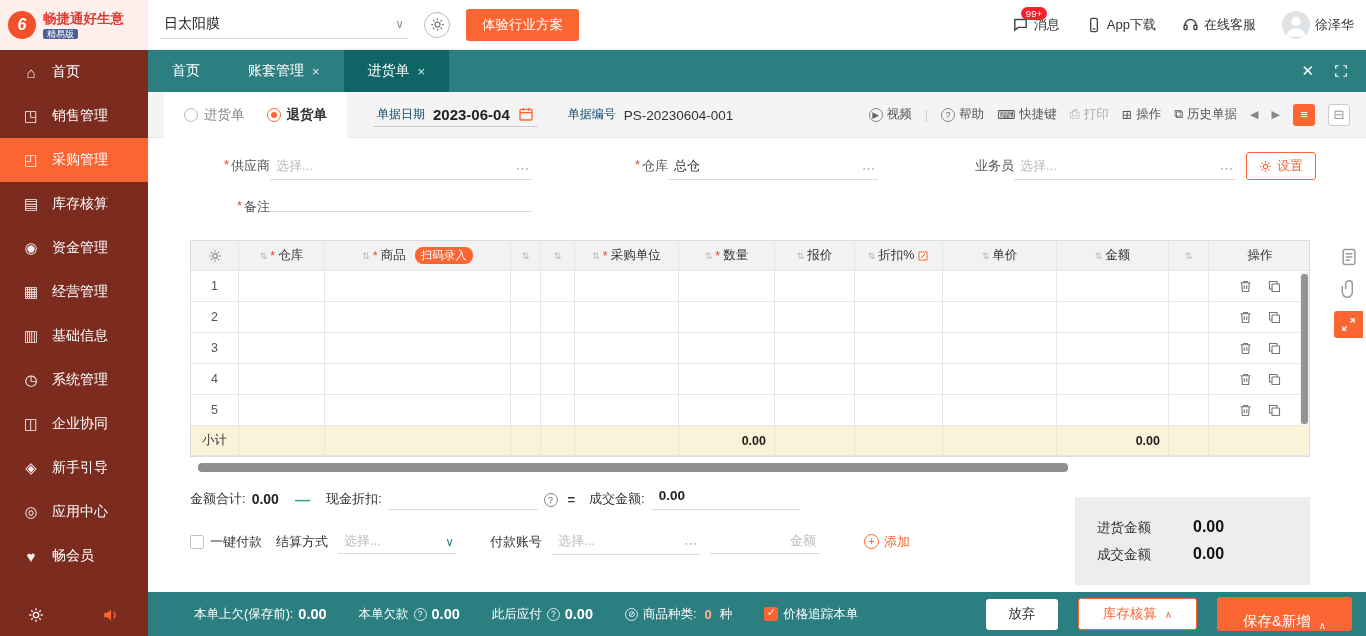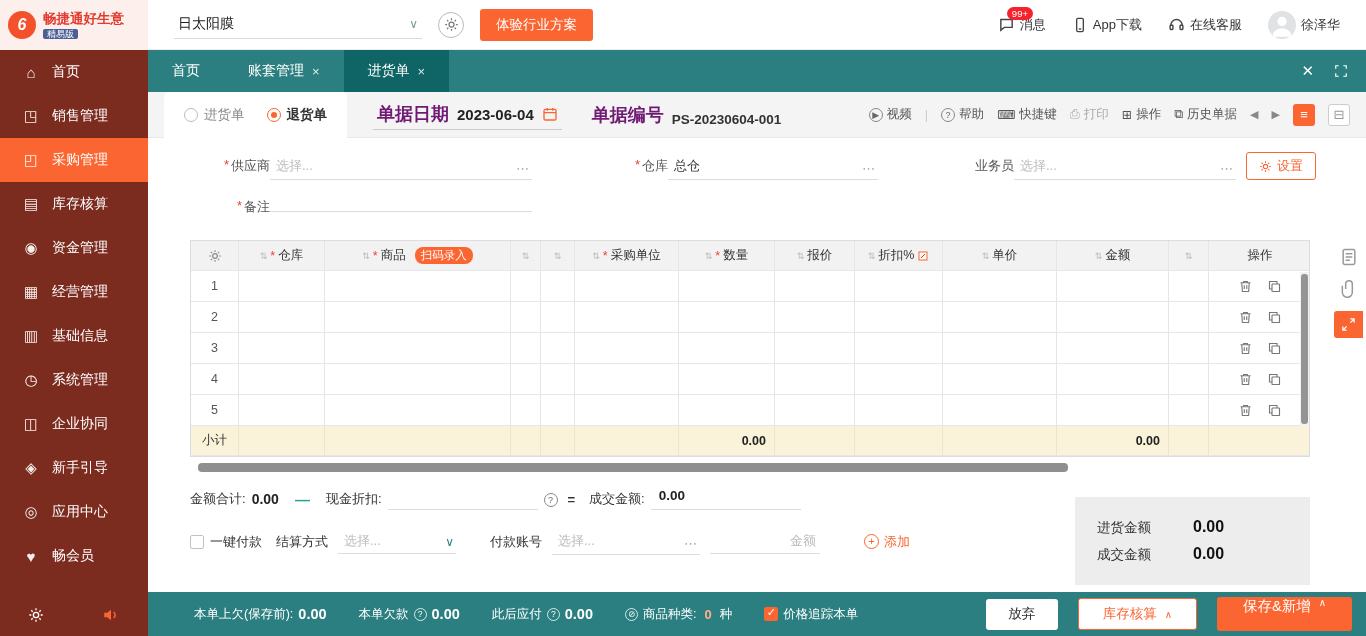--- a/index.html
+++ b/index.html
@@ -8,21 +8,21 @@
   .app{width:1366px;height:636px;display:flex;flex-direction:column;}
 
   
   .topbar{height:50px;display:flex;flex:0 0 50px;}
   .logo-area{width:148px;background:#fdf0ec;display:flex;align-items:center;gap:7px;padding:0 8px;}
   .logo-mark{width:28px;height:28px;border-radius:50%;background:#f3502c;color:#fff;font-weight:bold;
     font-style:italic;display:flex;align-items:center;justify-content:center;font-size:16px;flex:0 0 28px;}
   .brand-col{display:flex;flex-direction:column;line-height:1.15;}
   .brand{color:#e13b30;font-weight:bold;font-size:13.5px;white-space:nowrap;}
   .brand-badge{font-size:9px;color:#fff;background:#4a5f96;border-radius:2px;padding:0 4px;align-self:flex-start;margin-top:2px;}
-  .header-main{flex:1;background:#fff;border-bottom:1px solid #ececec;display:flex;align-items:center;padding:0 26px;gap:16px;}
+  .header-main{flex:1;background:#fff;border-bottom:1px solid #ececec;display:flex;align-items:center;padding:0 12px;gap:16px;}
   .company-select{width:248px;display:flex;justify-content:space-between;align-items:center;
     border-bottom:1px solid #d9d9d9;padding:5px 4px;font-size:14px;color:#222;cursor:pointer;}
   .chev{color:#7a9a9a;font-size:12px;}
   .hdr-gear{width:26px;height:26px;border:1px solid #bbb;border-radius:50%;display:flex;align-items:center;justify-content:center;cursor:pointer;}
   .trial-btn{background:#fb6531;color:#fff;border:none;border-radius:3px;padding:7px 16px;font-size:13.5px;cursor:pointer;}
   .hdr-right{margin-left:auto;display:flex;align-items:center;gap:26px;}
   .hdr-item{display:flex;align-items:center;gap:5px;color:#333;cursor:pointer;position:relative;font-size:13px;}
   .msg-badge{position:absolute;top:-9px;left:9px;background:#f5222d;color:#fff;font-size:9.5px;
     border-radius:8px;padding:1px 5px;line-height:1.2;}
   .avatar{width:28px;height:28px;border-radius:50%;background:#dfe3e6;display:flex;align-items:center;justify-content:center;overflow:hidden;}
@@ -50,24 +50,24 @@
   .content{flex:1;background:#fff;position:relative;overflow:hidden;}
 
   .doc-toolbar{height:46px;background:#f4f4f4;border-bottom:1px solid #e9e9e9;display:flex;align-items:center;padding:0 16px;}
   .radio-seg{background:#fff;height:46px;display:flex;align-items:center;gap:22px;padding:0 20px;border-radius:5px 5px 0 0;}
   .radio{display:flex;align-items:center;gap:6px;cursor:pointer;font-size:13.5px;color:#888;}
   .radio.sel{color:#333;font-weight:bold;}
   .rdot{width:14px;height:14px;border-radius:50%;border:1px solid #bbb;background:#fff;display:inline-block;position:relative;}
   .radio.sel .rdot{border-color:#fb6531;}
   .radio.sel .rdot::after{content:"";position:absolute;left:3px;top:3px;width:6px;height:6px;border-radius:50%;background:#fb6531;}
   .date-group{display:flex;align-items:center;gap:8px;margin-left:26px;border-bottom:1px solid #ccc;padding:3px 4px;}
-  .fld-label{color:#701a75;font-size:18px;font-weight:bold;}
+  .fld-label{color:#0c4a6e;font-size:12px;}
   .date-val{font-size:15px;font-weight:bold;color:#222;}
   .no-group{display:flex;align-items:flex-end;gap:8px;margin-left:30px;}
-  .no-val{color:#333;font-size:13.5px;font-weight:bold;}
+  .no-val{color:#333;font-size:13.5px;}
   .tb-actions{margin-left:auto;display:flex;align-items:center;gap:13px;color:#555;font-size:12.5px;}
   .tb-act{display:flex;align-items:center;gap:4px;cursor:pointer;white-space:nowrap;}
   .tb-sep{color:#ccc;}
   .circ{width:14px;height:14px;border:1px solid #888;border-radius:50%;display:inline-flex;align-items:center;
     justify-content:center;font-size:9px;color:#666;}
   .pg-arrow{color:#888;font-size:11px;cursor:pointer;}
   .view-btn{width:22px;height:22px;border-radius:3px;display:flex;align-items:center;justify-content:center;
     font-size:13px;cursor:pointer;}
   .view-btn.on{background:#fb6531;color:#fff;}
   .view-btn.off{background:#fff;border:1px solid #ccc;color:#999;}
@@ -148,21 +148,21 @@
   .ft-lbl{font-size:12.5px;}
   .ft-val{font-weight:bold;font-size:14.5px;}
   .wcirc{width:13px;height:13px;border:1px solid rgba(255,255,255,.8);border-radius:50%;display:inline-flex;
     align-items:center;justify-content:center;font-size:8.5px;color:#fff;}
   .orange-num{color:#ffb38a;font-weight:bold;margin:0 3px;}
   .ft-btns{margin-left:auto;display:flex;align-items:center;gap:20px;}
   .btn-discard{background:#fff;color:#333;border:none;border-radius:3px;width:72px;height:31px;font-size:13.5px;cursor:pointer;}
   .btn-draft{background:#fff;color:#fb6531;border:1px solid #fb6531;border-radius:3px;height:32px;
     padding:0 24px;font-size:13.5px;cursor:pointer;display:flex;align-items:center;gap:8px;}
   .btn-savenew{background:#fb6531;color:#fff;border:none;border-radius:3px;height:34px;padding:0 26px;
-    font-size:14.5px;cursor:pointer;display:flex;align-items:flex-start;gap:8px;}
+    font-size:14.5px;cursor:pointer;display:flex;align-items:flex-end;gap:8px;}
   .caret-up{font-size:10px;}
 </style>
 </head>
 <body>
 
 <div class="app">
 
   <div class="topbar">
     <div class="logo-area">
       <div class="logo-mark">6</div>

